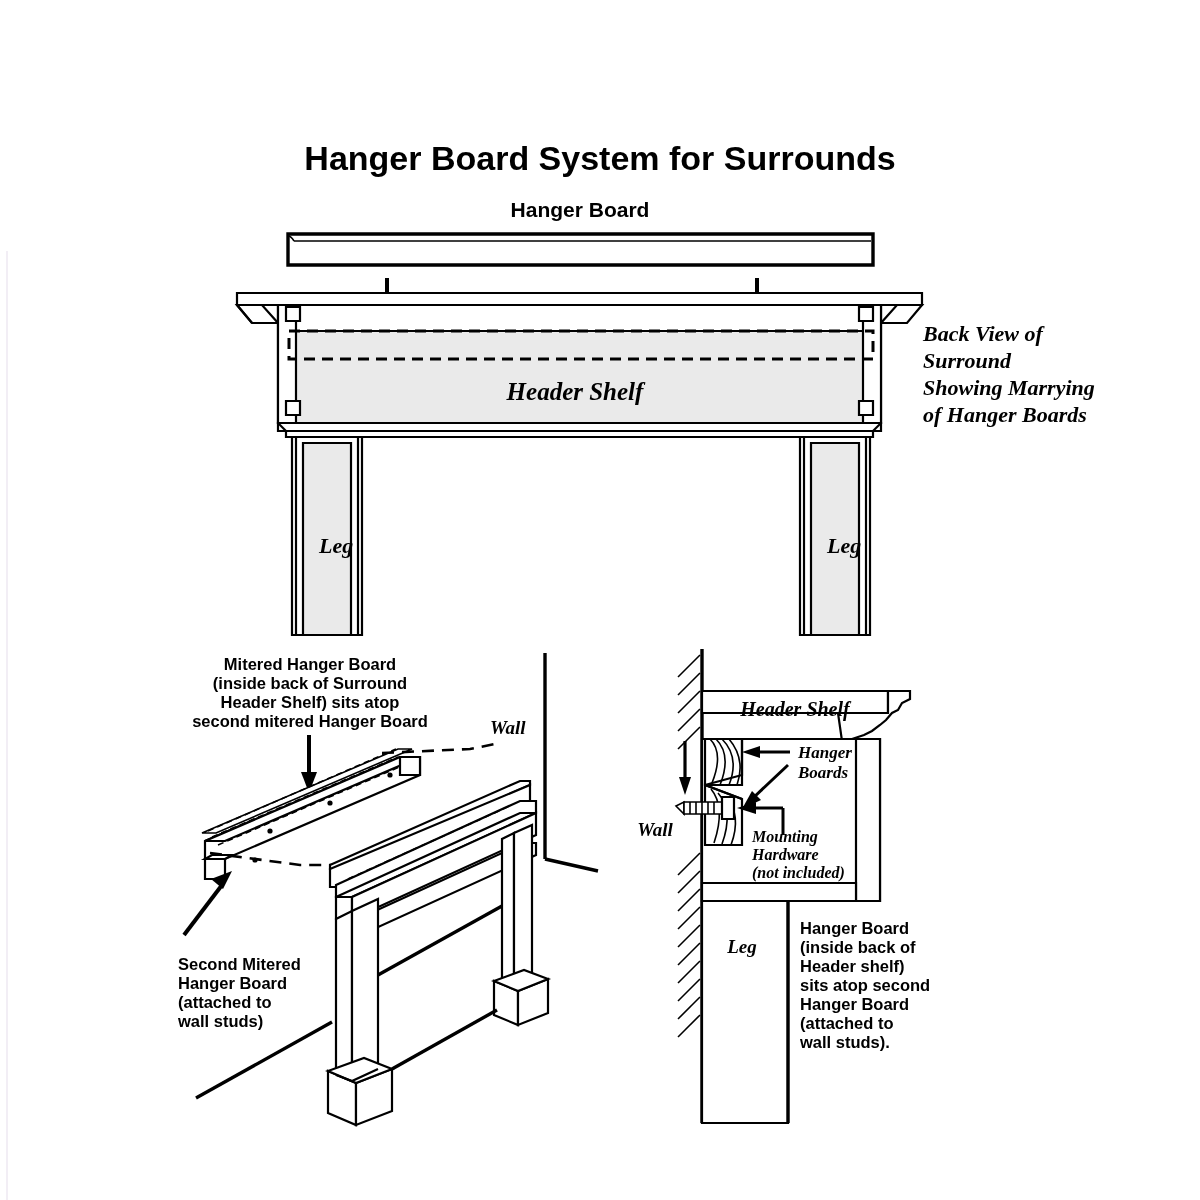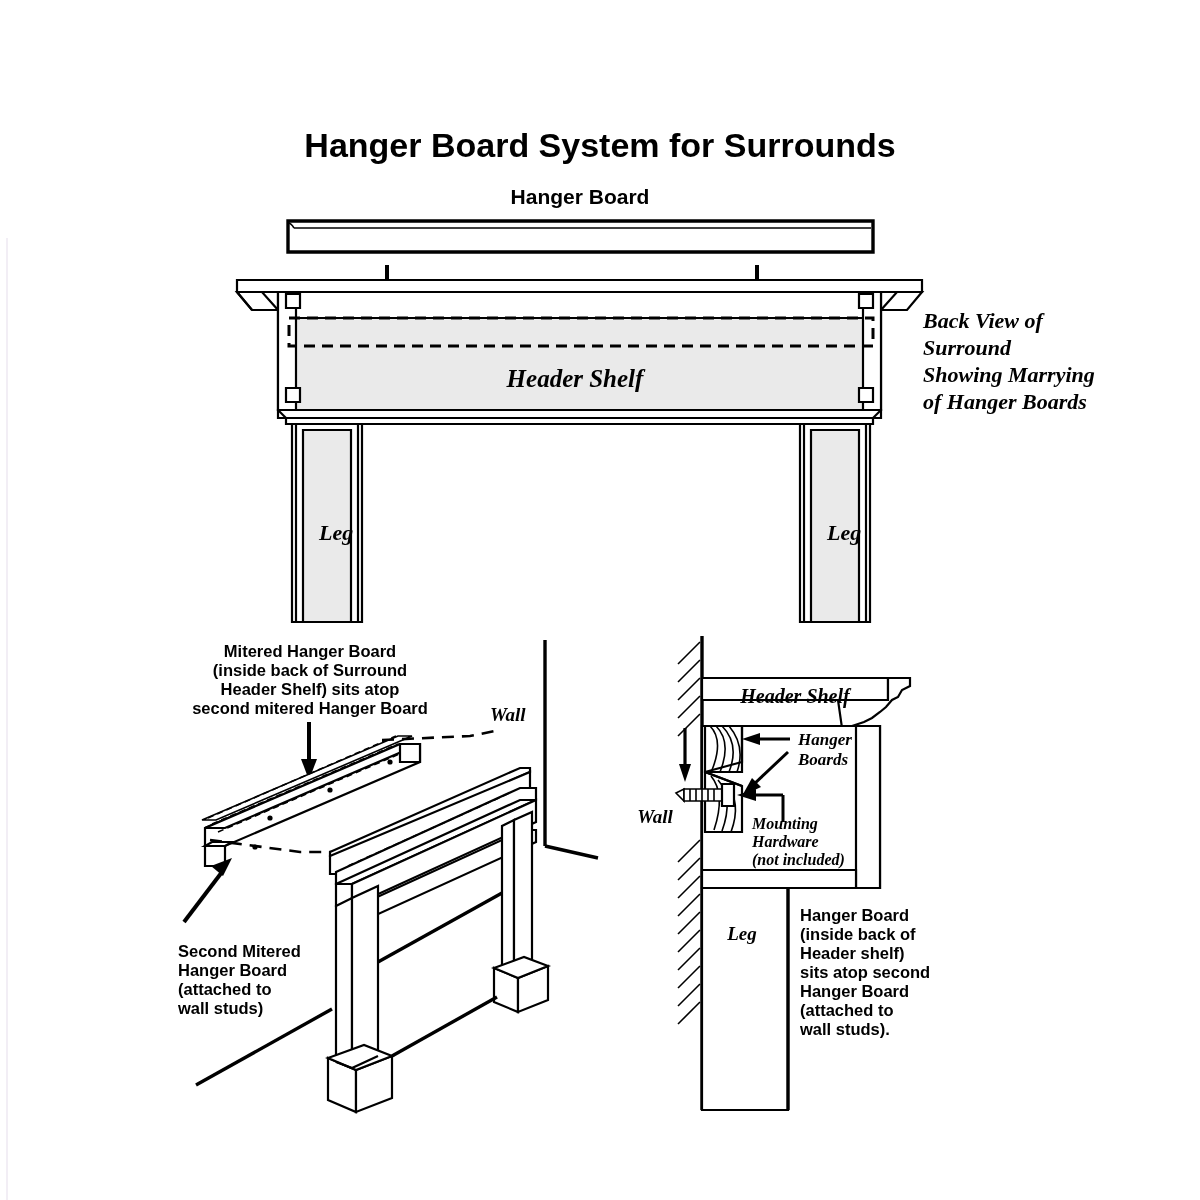--- a/index.html
+++ b/index.html
@@ -1,18 +1,18 @@
 <!DOCTYPE html>
 <html><head>
 <meta charset="utf-8">
 <style>
   html,body{margin:0;padding:0;background:#fff;}
   body{width:1200px;height:1200px;position:relative;overflow:hidden;
        font-family:"Liberation Sans",sans-serif;color:#000;}
-  #stage{position:absolute;left:0;top:0;width:1200px;height:964px;}
+  #stage{position:absolute;left:0;top:13px;width:1200px;height:964px;}
   svg{position:absolute;left:0;top:0;}
   .ttl{font-family:"Liberation Sans",sans-serif;font-weight:bold;}
   .serif-bi{font-family:"Liberation Serif",serif;font-style:italic;font-weight:bold;}
   .sans-b{font-family:"Liberation Sans",sans-serif;font-weight:bold;}
   text{fill:#000;}
   .ln{fill:none;stroke:#000;}
   .fillgray{fill:#eaeaea;stroke:#000;}
   .fillwhite{fill:#fff;stroke:#000;}
   .dash{fill:none;stroke:#000;stroke-width:3;stroke-dasharray:11 7;}
   .thin{stroke-width:1.6;}

